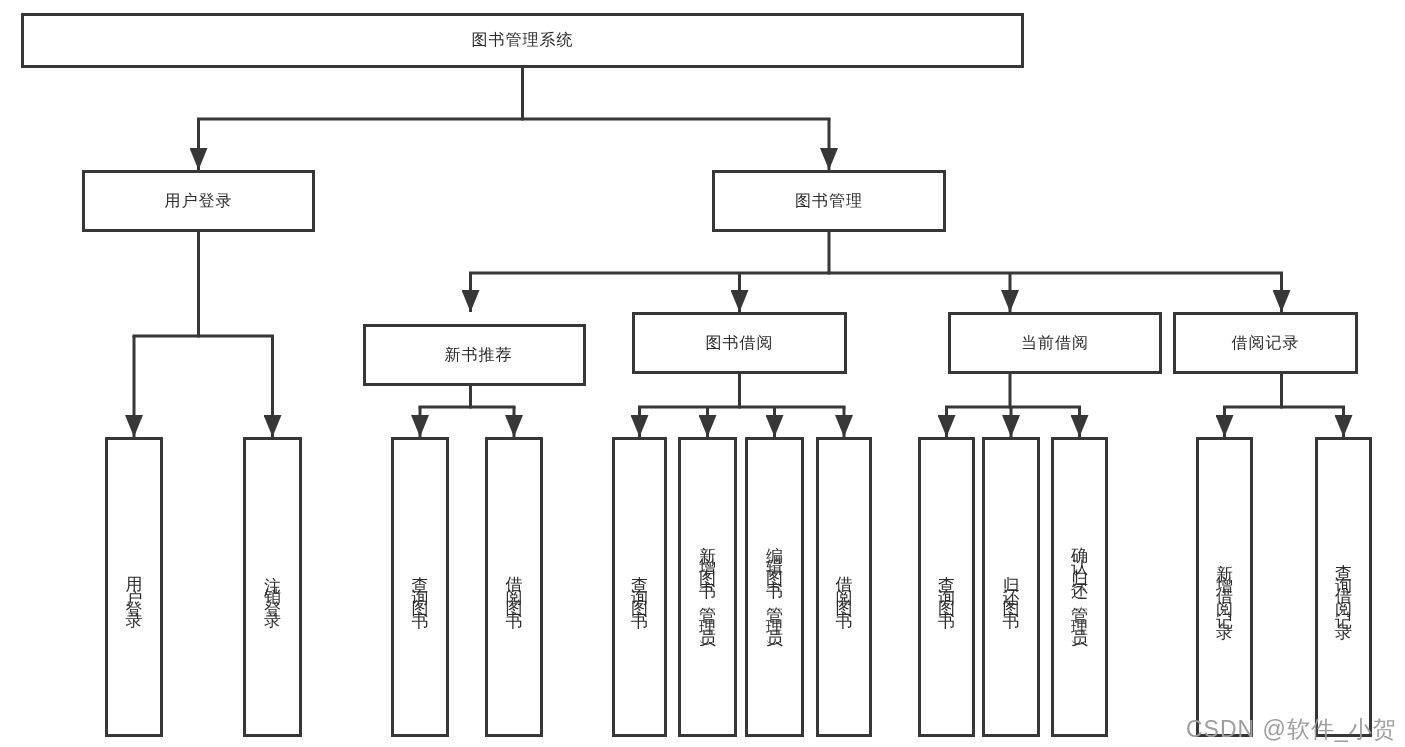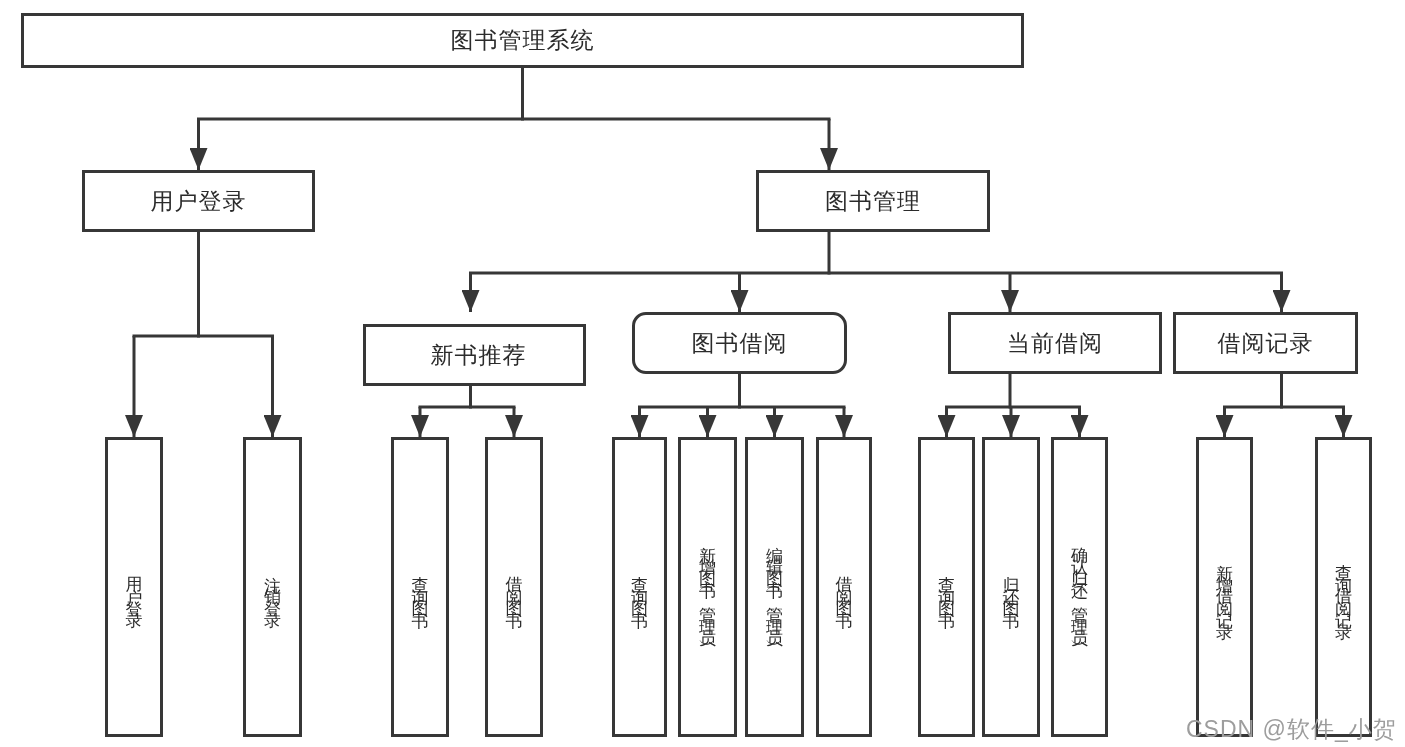--- a/index.html
+++ b/index.html
@@ -6,21 +6,21 @@
   #canvas {
     position:relative; width:1405px; height:747px; background:#ffffff;
     font-family:"Liberation Sans", sans-serif; overflow:hidden;
   }
   svg.edges { position:absolute; left:0; top:0; width:1405px; height:747px; }
   svg.edges line { stroke:#373737; stroke-width:3; }
   .box {
     position:absolute; box-sizing:border-box;
     border:3px solid #373737; background:#ffffff;
     display:flex; align-items:center; justify-content:center;
-    font-size:23px; color:#2b2b2b; letter-spacing:1px;
+    font-size:16px; color:#2b2b2b; letter-spacing:1px;
   }
   .vbox {
     position:absolute; box-sizing:border-box;
     border:3px solid #373737; background:#ffffff;
     display:flex; align-items:center; justify-content:center;
   }
   .vbox span {
     writing-mode:vertical-rl; text-orientation:mixed;
     font-size:17px; line-height:1; letter-spacing:12px; color:#2b2b2b;
     white-space:nowrap;
@@ -79,24 +79,24 @@
 
     <line x1="1281.5" y1="374" x2="1281.5" y2="408.5"></line>
     <line x1="1223" y1="407" x2="1345" y2="407"></line>
     <line x1="1224.5" y1="407" x2="1224.5" y2="437" marker-end="url(#arrowhead)"></line>
     <line x1="1343.5" y1="407" x2="1343.5" y2="437" marker-end="url(#arrowhead)"></line>
   </svg>
 
   <div class="box" style="left:21px; top:13px; width:1003px; height:55px;">图书管理系统</div>
 
   <div class="box" style="left:82px; top:170px; width:233px; height:62px;">用户登录</div>
-  <div class="box" style="left:712px; top:170px; width:234px; height:62px;margin-left:44px;">图书管理</div>
+  <div class="box" style="left:712px; top:170px; width:234px; height:62px;">图书管理</div>
 
   <div class="box" style="left:363px; top:324px; width:223px; height:62px;padding-left:8px;">新书推荐</div>
-  <div class="box" style="left:632px; top:312px; width:215px; height:62px;border-radius:14px;">图书借阅</div>
+  <div class="box" style="left:632px; top:312px; width:215px; height:62px;">图书借阅</div>
   <div class="box" style="left:903px; top:312px; width:214px; height:62px;margin-left:45px;">当前借阅</div>
   <div class="box" style="left:1173px; top:312px; width:185px; height:62px;">借阅记录</div>
 
   <div class="vbox" style="left:105px; top:437px; width:58px; height:300px;">
     <span>用户登录</span>
   </div>
   <div class="vbox" style="left:243px; top:437px; width:59px; height:300px;">
     <span>注销登录</span>
   </div>
 

